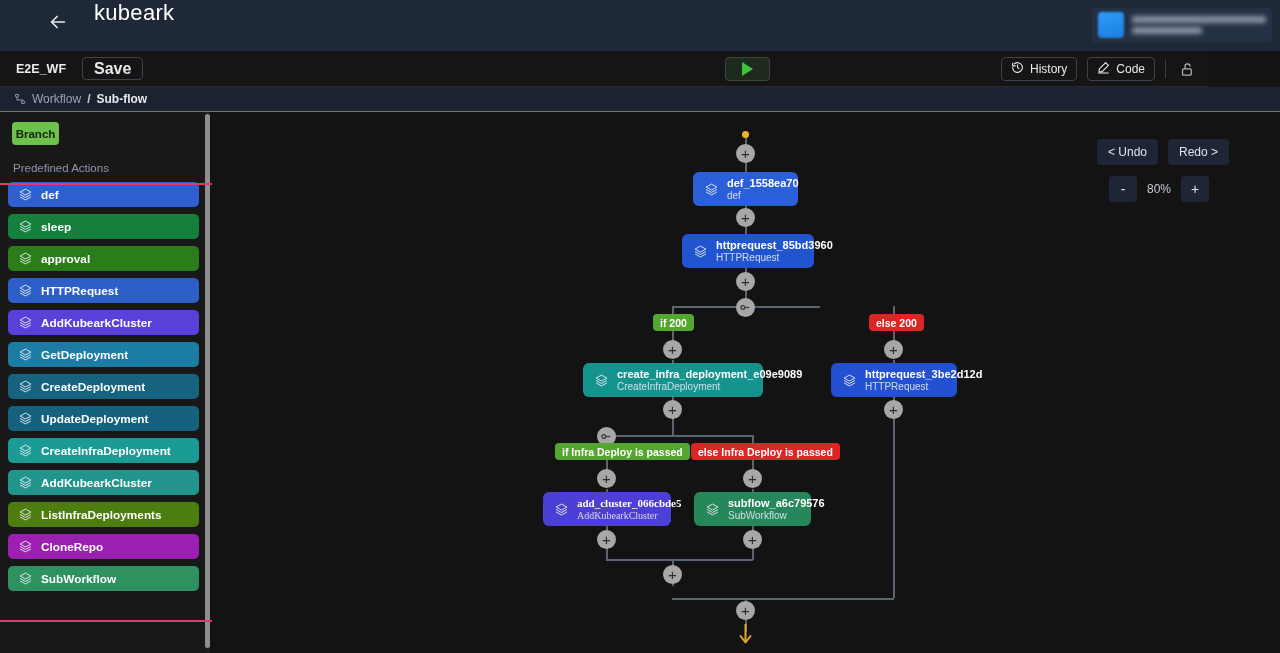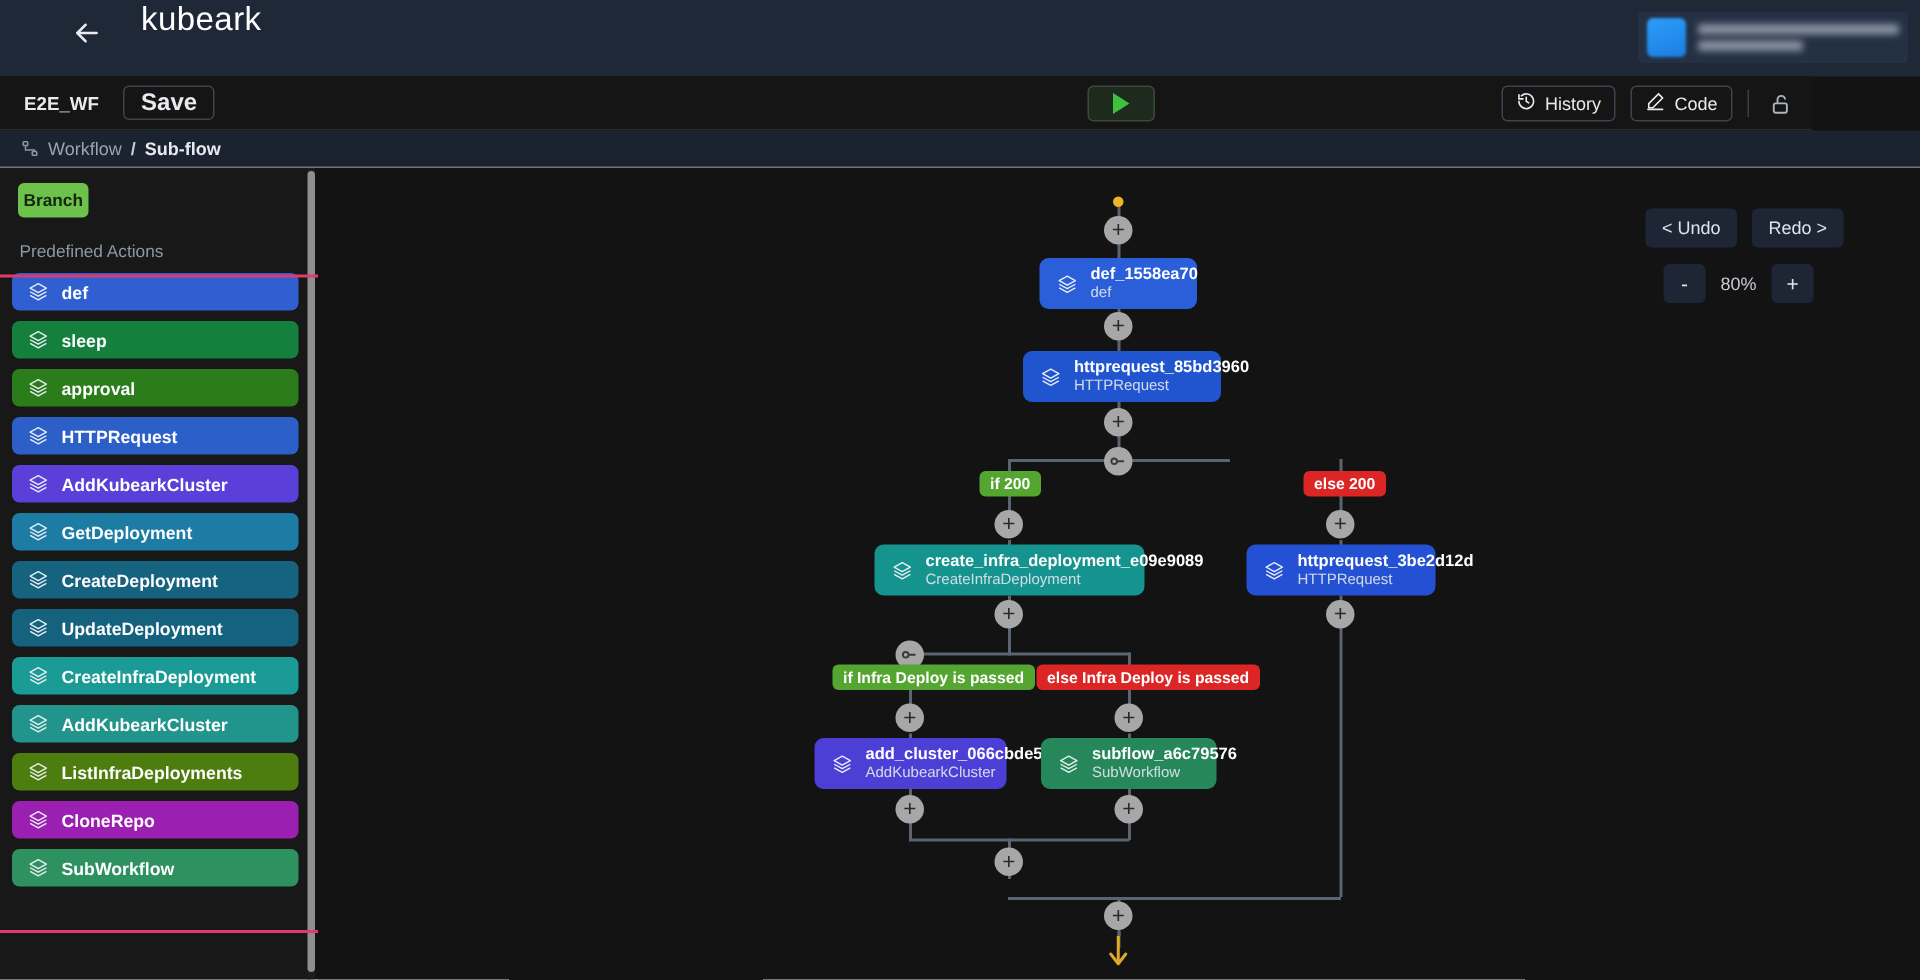--- a/index.html
+++ b/index.html
@@ -506,21 +506,21 @@
               <polygon points="12 2 22 7.5 12 13 2 7.5"></polygon>
               <polyline points="2 12 12 17.5 22 12"></polyline>
               <polyline points="2 16.5 12 22 22 16.5"></polyline>
             </svg>
           </span>
           <span class="txts">
             <span class="nm">httprequest_3be2d12d</span>
             <span class="ty">HTTPRequest</span>
           </span>
         </div>
-        <div class="node" style="left: 331px; top: 380px; width: 128px; background: rgb(75, 63, 214);">
+        <div class="node" style="left: 331px; top: 380px; width: 128px; background: rgb(75, 63, 214); font-family: Liberation Serif, serif;">
           <span class="layers-ico">
             <svg width="13" height="13" viewBox="0 0 24 24" fill="none" stroke="currentColor" stroke-width="1.7" stroke-linejoin="round">
               <polygon points="12 2 22 7.5 12 13 2 7.5"></polygon>
               <polyline points="2 12 12 17.5 22 12"></polyline>
               <polyline points="2 16.5 12 22 22 16.5"></polyline>
             </svg>
           </span>
           <span class="txts">
             <span class="nm">add_cluster_066cbde5</span>
             <span class="ty">AddKubearkCluster</span>

